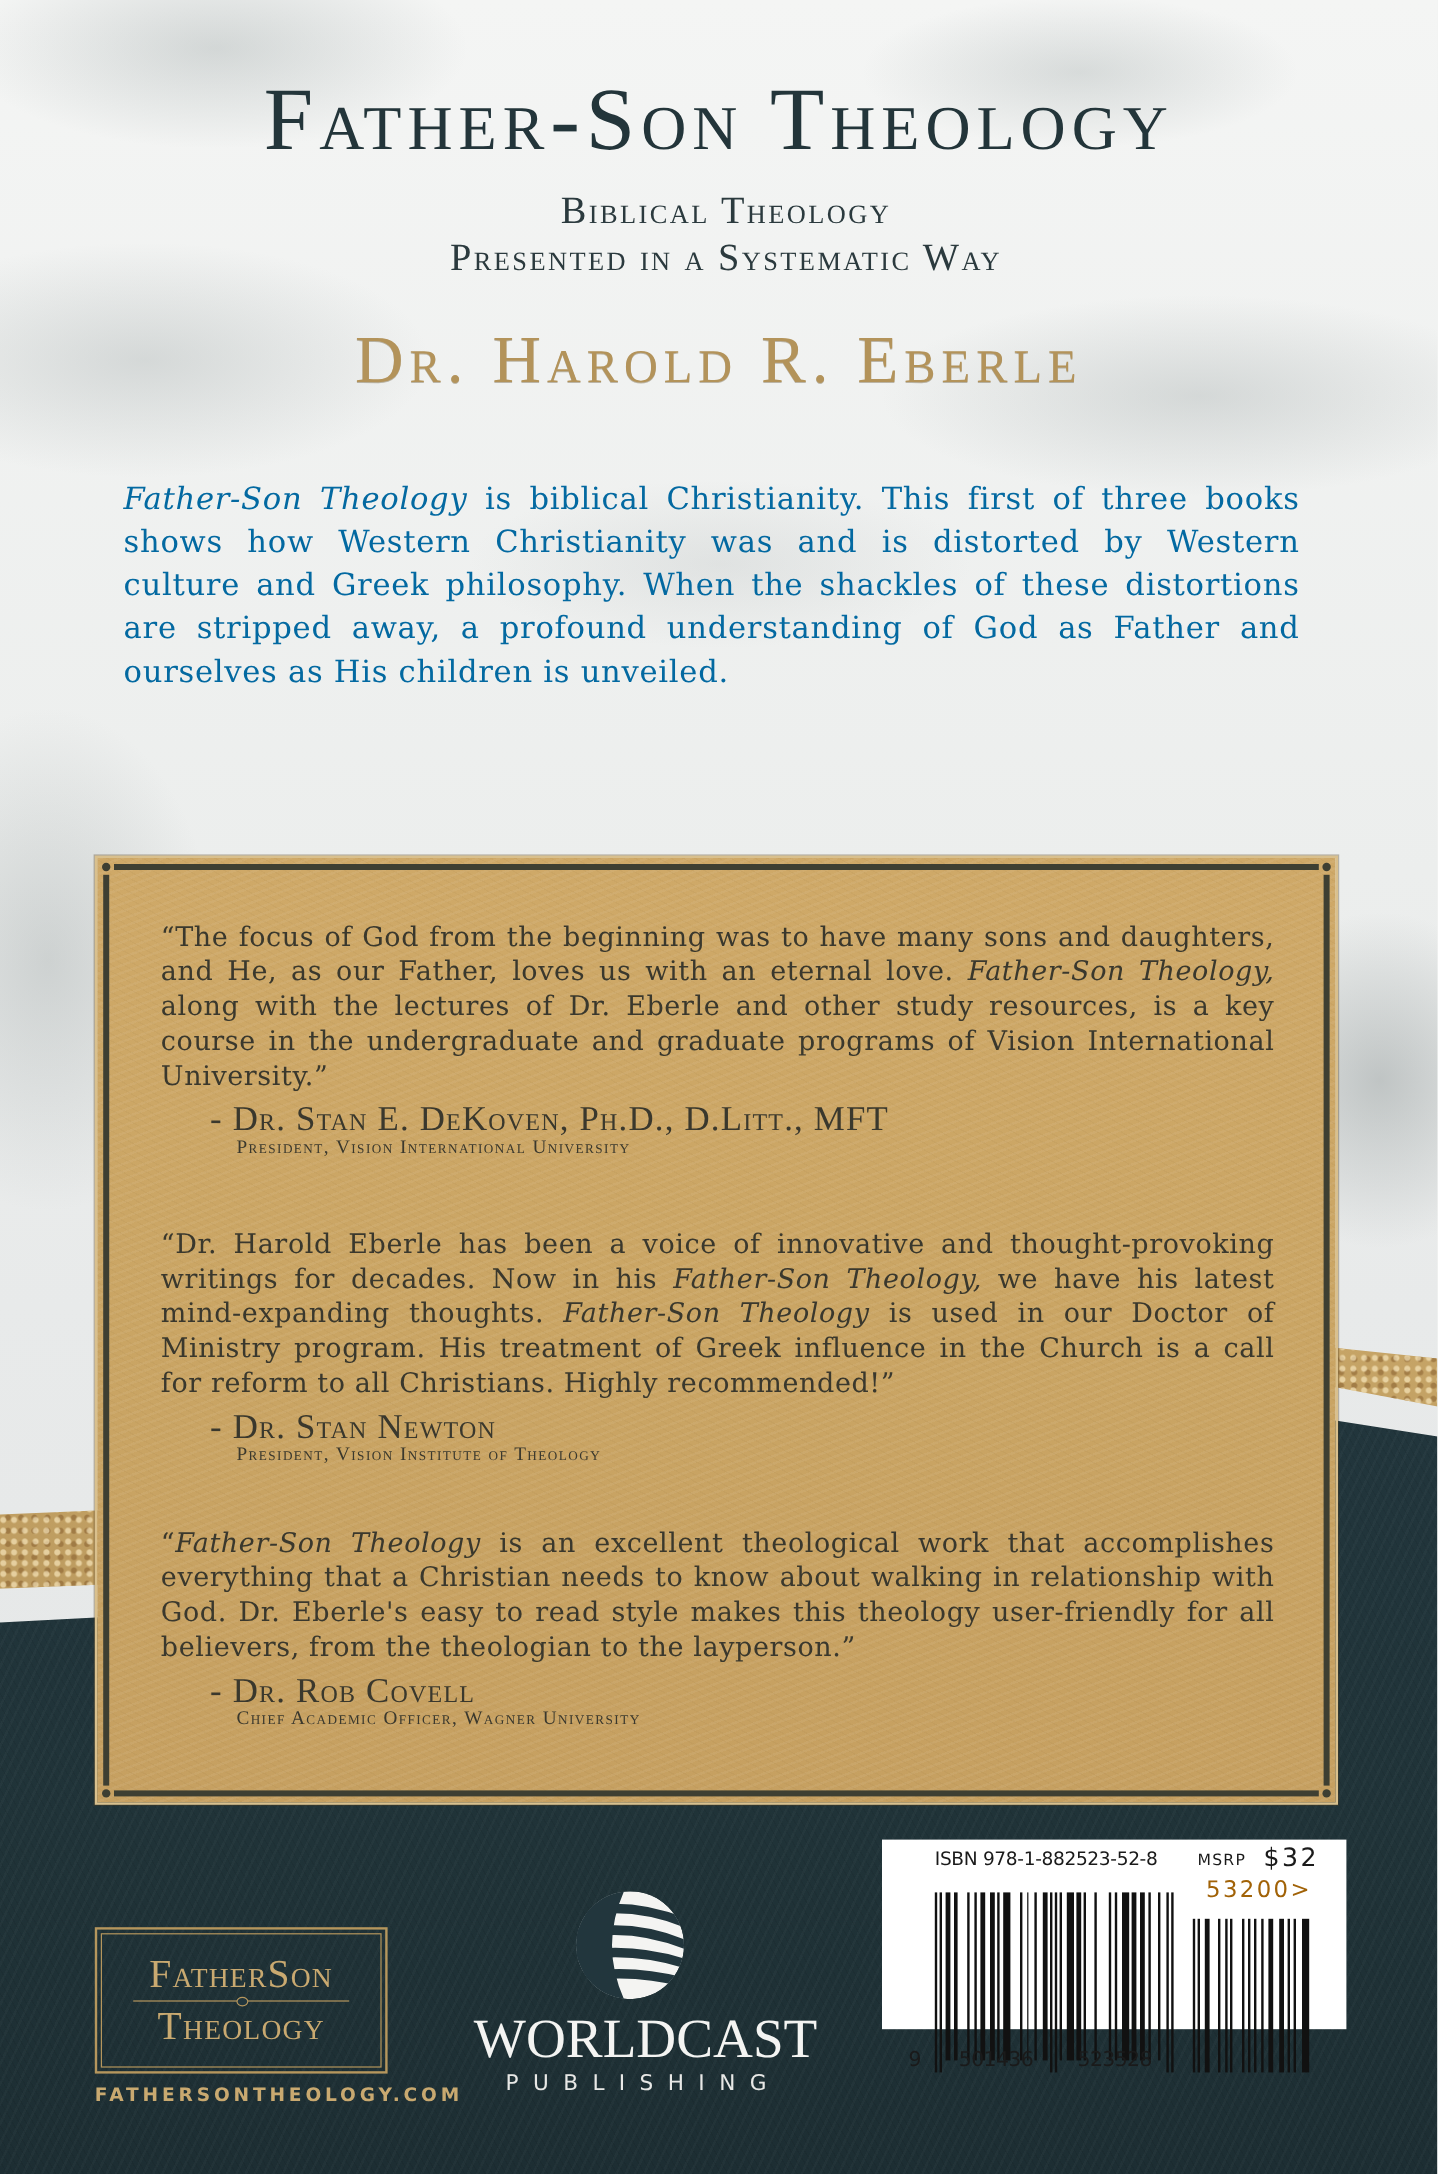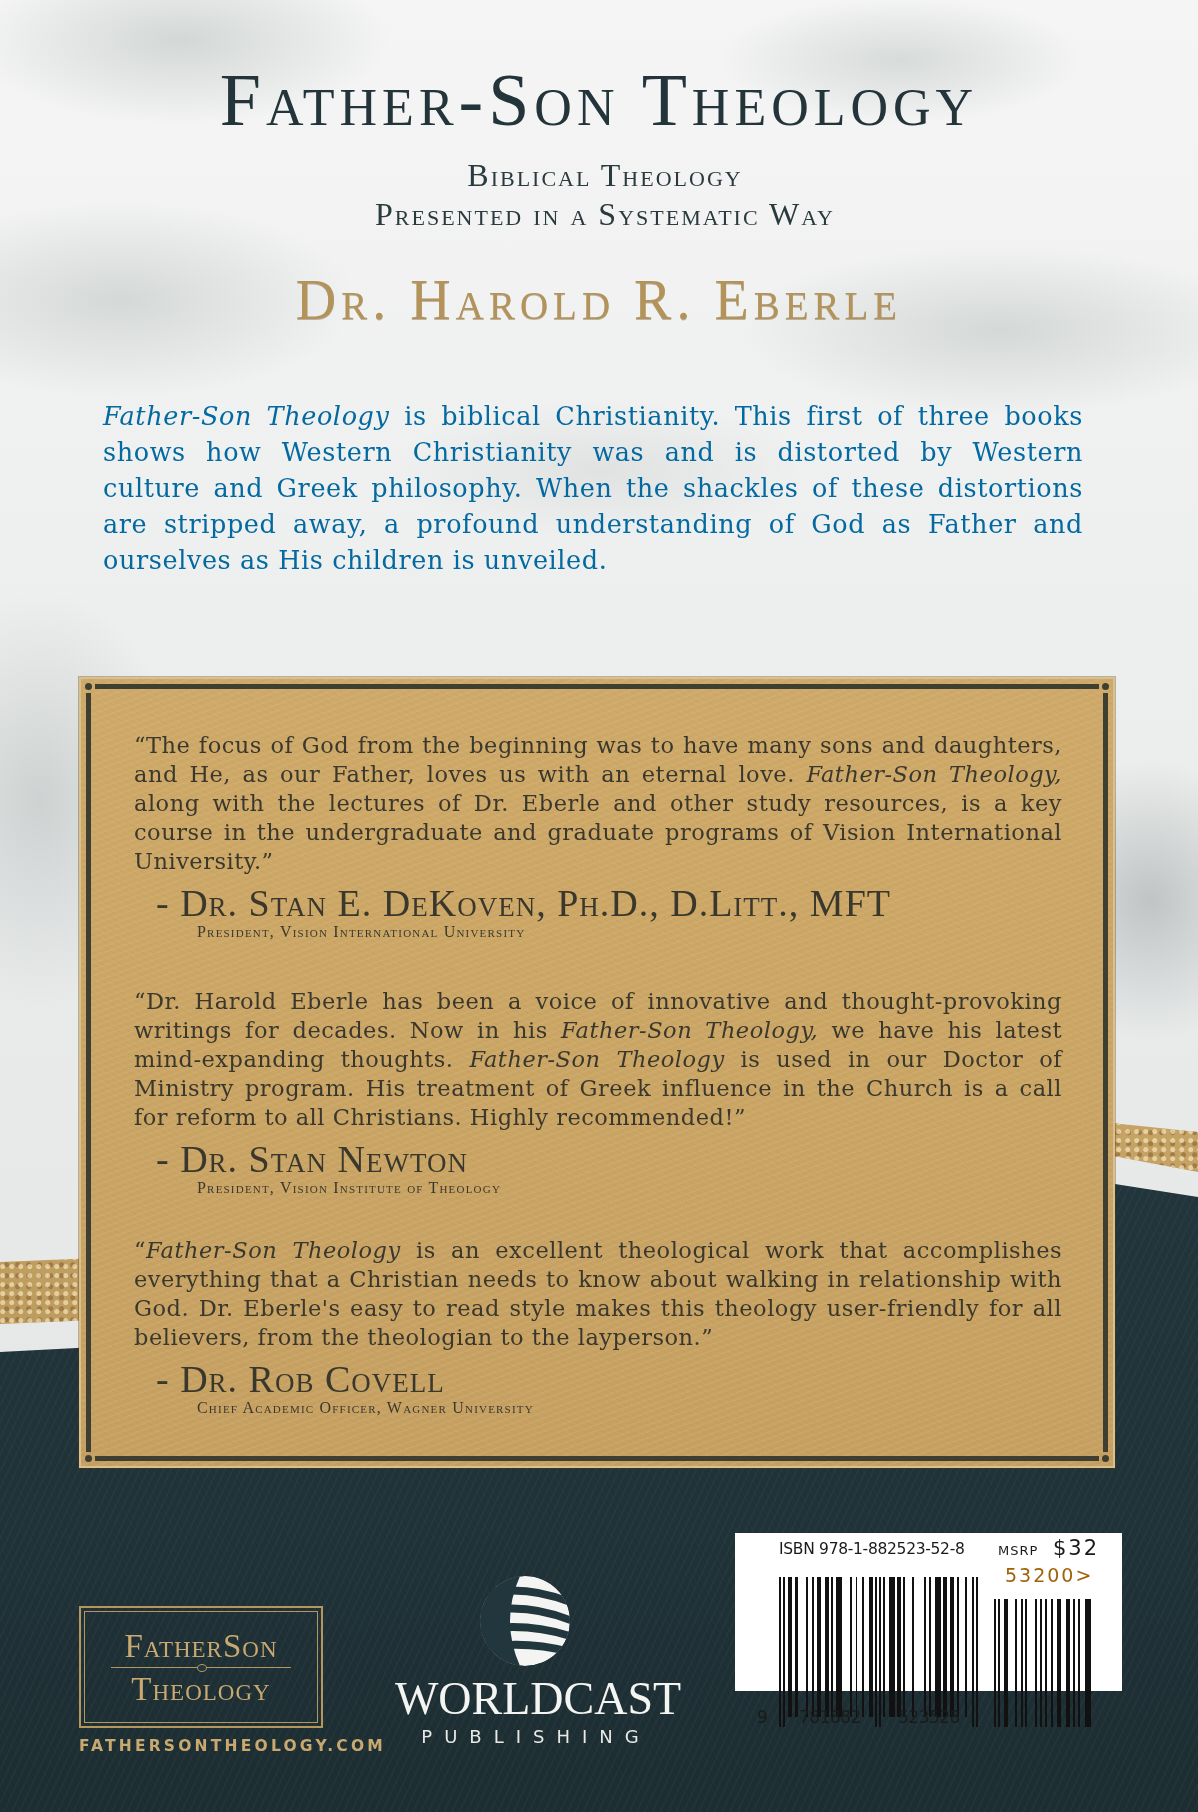--- a/index.html
+++ b/index.html
@@ -63,21 +63,21 @@
     }
     .blurb {
       position: absolute; left: 103px; top: 398px; width: 980px;
       font-family: "DejaVu Serif", serif;
       font-size: 25.5px; line-height: 36px; color: #0369a1;
       text-align: justify; letter-spacing: 0.6px;
     }
     .blurb em, .quote em { font-style: italic; }
 
     .panel {
-      position: absolute; left: 79px; top: 677px; width: 1036px; height: 791px;
+      position: absolute; left: 79px; top: 713px; width: 1036px; height: 791px;
       background:
         repeating-linear-gradient(160deg, rgba(255,255,255,0.05) 0 2px, transparent 2px 6px),
         repeating-linear-gradient(30deg, rgba(120,90,40,0.05) 0 1px, transparent 1px 5px),
         linear-gradient(180deg, #cfa968 0%, #caa564 50%, #c6a061 100%);
       border: 2px solid #d9c08d;
       box-shadow: 0 0 0 1px rgba(80,60,30,0.35);
     }
     .panel-rule-top, .panel-rule-bottom {
       position: absolute; left: 14px; right: 14px; height: 5px; background: #3e3f32;
     }
@@ -92,23 +92,23 @@
       position: absolute; width: 7px; height: 7px; border-radius: 50%; background: #3e3f32;
     }
 
     .testimonial { position: absolute; left: 53px; width: 928px; }
     .quote {
       font-family: "DejaVu Serif", serif;
       font-size: 22.5px; line-height: 29px; color: #3a382d;
       text-align: justify; letter-spacing: 0.5px;
     }
     .attrib-name {
-      margin-left: 22px; margin-top: 5px;
-      font-family: "Liberation Serif", serif;
-      font-size: 38px; color: #3a382d; letter-spacing: 1px;
+      margin-left: 41px; margin-top: 5px;
+      font-family: "Liberation Serif", serif;
+      font-size: 29px; color: #3a382d; letter-spacing: 1px;
       font-variant: small-caps;
     }
     .attrib-title {
       margin-left: 63px; margin-top: -2px;
       font-family: "Liberation Serif", serif;
       font-size: 16px; color: #3a382d; letter-spacing: 1.2px;
       font-variant: small-caps;
     }
 
     
@@ -308,17 +308,17 @@
       <div class="bar" style="left:51px;width:2px;height:128px;"></div>
       <div class="bar" style="left:57px;width:2px;height:128px;"></div>
       <div class="bar" style="left:63px;width:4px;height:128px;"></div>
       <div class="bar" style="left:72px;width:4px;height:128px;"></div>
       <div class="bar" style="left:79px;width:2px;height:128px;"></div>
       <div class="bar" style="left:84px;width:2px;height:128px;"></div>
       <div class="bar" style="left:91px;width:6px;height:128px;"></div>
     </div>
 
     <div class="digit-lead">9</div>
-    <div class="digits-left">781882</div>
+    <div class="digits-left">501436</div>
     <div class="digits-right">523528</div>
   </div>
 
 </div>
 
 </body></html>

